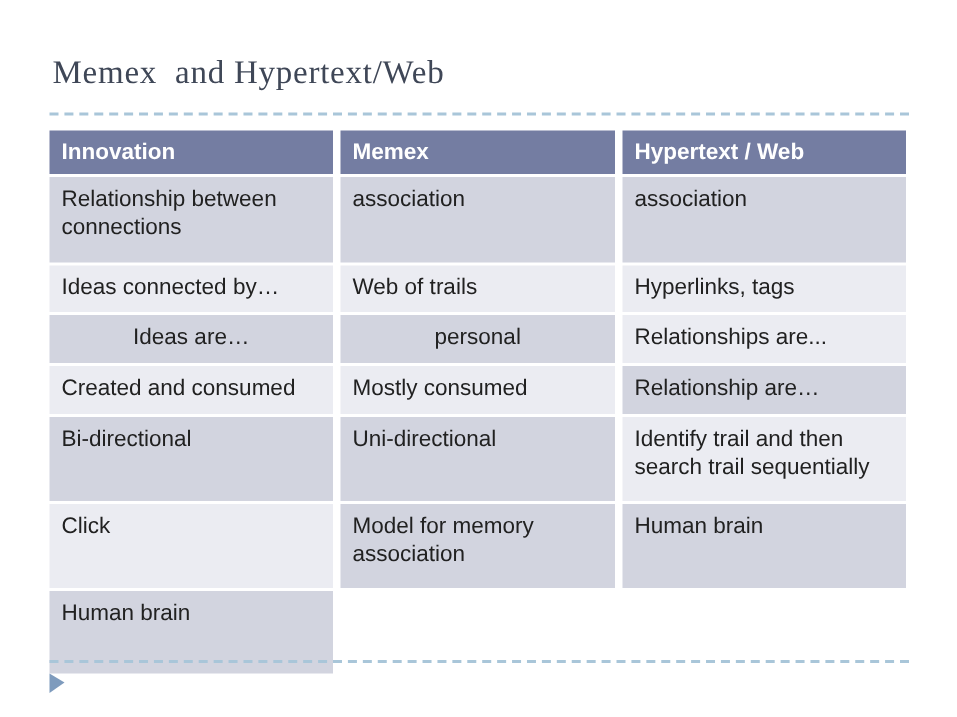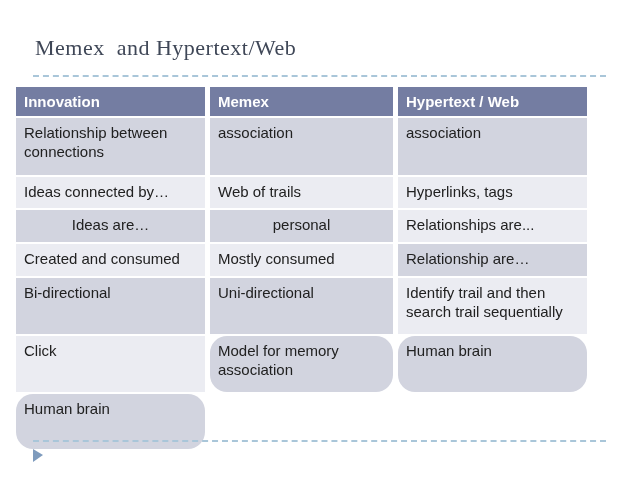--- a/index.html
+++ b/index.html
@@ -46,21 +46,21 @@
   .footer-arrow{
     position:absolute;
     left:33px;top:449px;
     width:0;height:0;
     border-top:6px solid transparent;
     border-bottom:7px solid transparent;
     border-left:10px solid var(--arrow);
   }
   .cmp-table{
     position:absolute;
-    left:16px;top:87px;
+    left:33px;top:87px;
     width:572px;
     display:grid;
     grid-template-columns:189px 183px 189px;
     column-gap:5px;
     row-gap:2px;
   }
   .cell{
     box-sizing:border-box;
     padding:5px 8px;
     font-size:15px;
@@ -74,21 +74,21 @@
     min-height:28px;
   }
   .rd{background:var(--row-dark);}
   .rl{background:var(--row-light);}
   .h-r1{min-height:57px;}
   .h-r2{min-height:31px;}
   .h-r3{min-height:31px;text-align:center;}
   .h-r4{min-height:32px;}
   .h-r5{min-height:32px;}
   .h-r6{min-height:56px;}
-  .h-r7{min-height:55px;border-radius:17px;}
+  .h-r7{min-height:55px;}
 </style>
 </head>
 <body>
 
 <div class="slide">
 
   <div class="slide-title">Memex  and Hypertext/Web</div>
 
   <div class="title-divider"></div>
 

